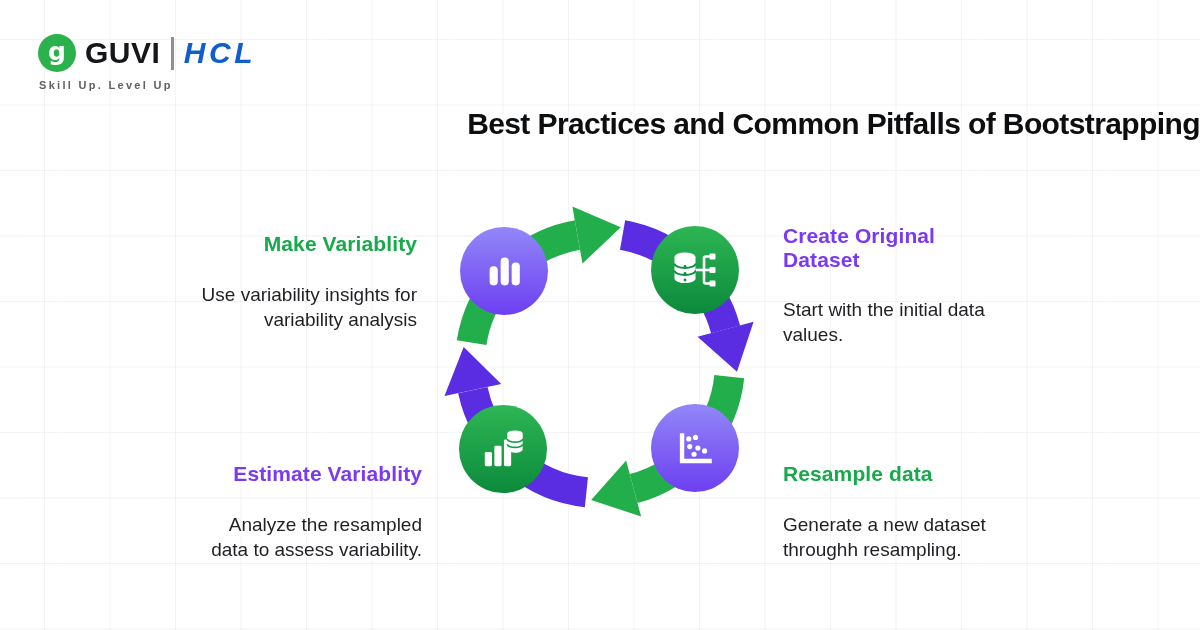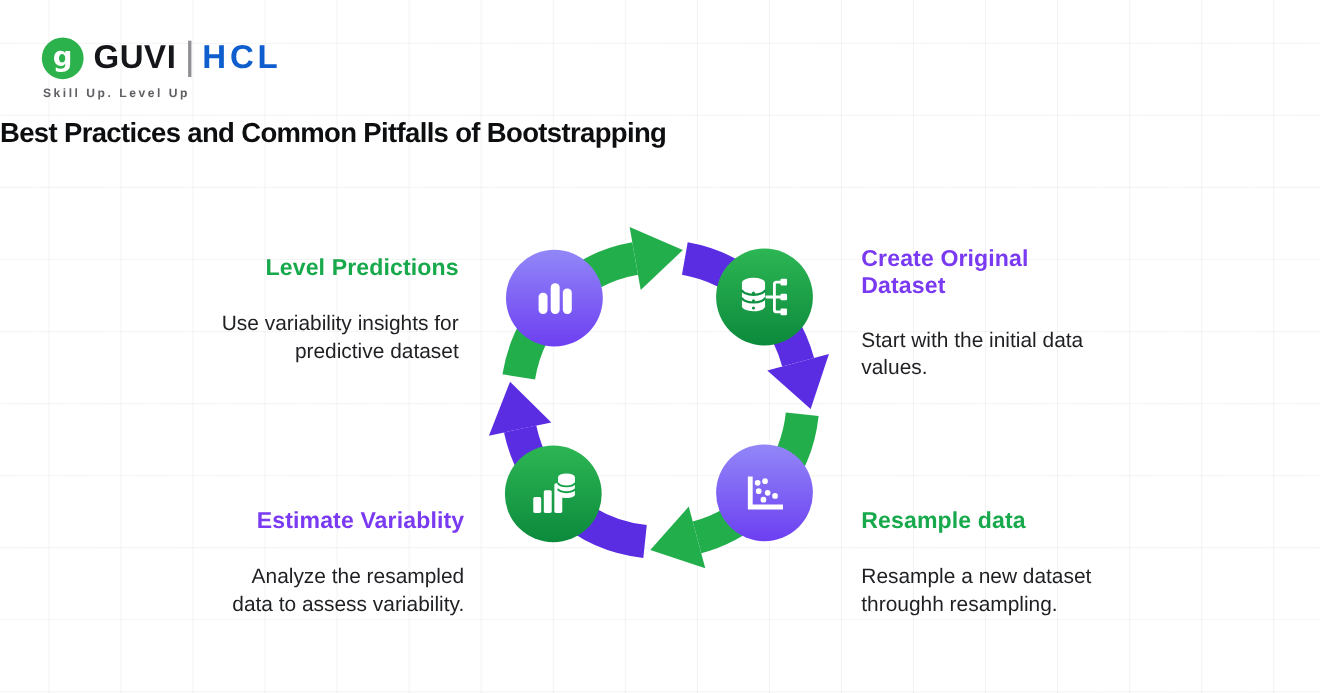--- a/index.html
+++ b/index.html
@@ -14,26 +14,26 @@
     font-family:"Liberation Sans", sans-serif;
   }
   
   .logo-row{position:absolute;left:38px;top:34px;display:flex;align-items:center;}
   .logo-badge{width:38px;height:38px;border-radius:50%;background:#2bb24c;
     display:flex;align-items:center;justify-content:center;}
   .logo-badge span{color:#fff;font-weight:700;font-size:25px;line-height:1;
     font-family:"DejaVu Sans", sans-serif;transform:translateY(-2px);}
   .logo-brand{font-size:30px;font-weight:700;color:#15161a;letter-spacing:0.5px;margin-left:9px;text-align:center;}
   .logo-sep{width:2.5px;height:33px;background:#8f9094;margin:0 10px 0 11px;}
-  .logo-partner{font-size:30px;font-weight:700;color:#0f5ecd;letter-spacing:3.5px;}
+  .logo-partner{font-size:30px;font-weight:700;font-style:italic;color:#0f5ecd;letter-spacing:3.5px;}
   .logo-tagline{position:absolute;left:39px;top:79px;font-size:11px;color:#5f6064;
     letter-spacing:2.3px;font-weight:700;}
   
-  .page-title{position:absolute;left:0;top:107px;width:1200px;text-align:left;
-    font-size:25px;font-weight:700;color:#0d0e10;letter-spacing:-0.6px;}
+  .page-title{position:absolute;left:0;top:107px;width:1200px;text-align:right;
+    font-size:30px;font-weight:700;color:#0d0e10;letter-spacing:-0.6px;}
   
   .step{position:absolute;white-space:pre-line;}
   .step h3{margin:0 0 8px 0;font-size:21px;font-weight:700;line-height:1.12;letter-spacing:0.1px;}
   .step p{margin:0;font-size:19px;line-height:25px;color:#1f2023;}
   .accent-green{color:#17a94b;}
   .accent-purple{color:#7a3af2;}
   .step-tl{right:783px;top:214px;text-align:right;width:300px;}
   .step-tr{left:783px;top:206px;width:250px;}
   .step-bl{right:778px;top:444px;text-align:right;width:310px;}
   .step-br{left:783px;top:444px;width:250px;}
@@ -56,38 +56,38 @@
     </div>
     <div class="logo-brand">GUVI</div>
     <div class="logo-sep"></div>
     <div class="logo-partner">HCL</div>
   </div>
   <div class="logo-tagline">Skill Up. Level Up</div>
 
   <div class="page-title">Best Practices and Common Pitfalls of Bootstrapping</div>
 
   <div class="step step-tl">
-    <h3 class="accent-green">Level Predictions</h3>
+    <h3 class="accent-green">Make Variablity</h3>
     <p>Use variability insights for
-predictive dataset</p>
+variability analysis</p>
   </div>
   <div class="step step-bl">
     <h3 class="accent-purple">Estimate Variablity</h3>
     <p>Analyze the resampled
 data to assess variability.</p>
   </div>
   <div class="step step-tr">
     <h3 class="accent-purple">Create Original
 Dataset</h3>
     <p>Start with the initial data
 values.</p>
   </div>
   <div class="step step-br">
     <h3 class="accent-green">Resample data</h3>
-    <p>Resample a new dataset
+    <p>Generate a new dataset
 throughh resampling.</p>
   </div>
 
   <svg id="cycle-ring" width="400" height="400" viewBox="0 0 400 400">
       <path d="M 71.60051572263208 179.66351954477 A 130 130 0 0 1 177.42573690329905 71.97499210841295" fill="none" stroke="#23ae4c" stroke-width="30"></path>
       <path d="M 222.5742630967009 71.97499210841295 A 130 130 0 0 1 325.57035741757886 166.35352413667232" fill="none" stroke="#5a2ce2" stroke-width="30"></path>
       <path d="M 329.28784639787557 213.58870022479496 A 130 130 0 0 1 233.64647586332768 325.57035741757886" fill="none" stroke="#23ae4c" stroke-width="30"></path>
       <path d="M 186.41129977520507 329.28784639787557 A 130 130 0 0 1 72.84081190460526 227.0285198063087" fill="none" stroke="#5a2ce2" stroke-width="30"></path>
       <polygon points="172.38993975095806,43.41556727105892 182.46153405564004,100.53441694576698 220.7572780358362,64.33447229106801" fill="#23ae4c"></polygon>
       <polygon points="353.58220637996186,158.84777182869922 297.55850845519586,173.85927644464542 336.95839540208976,208.85426049339134" fill="#5a2ce2"></polygon>

